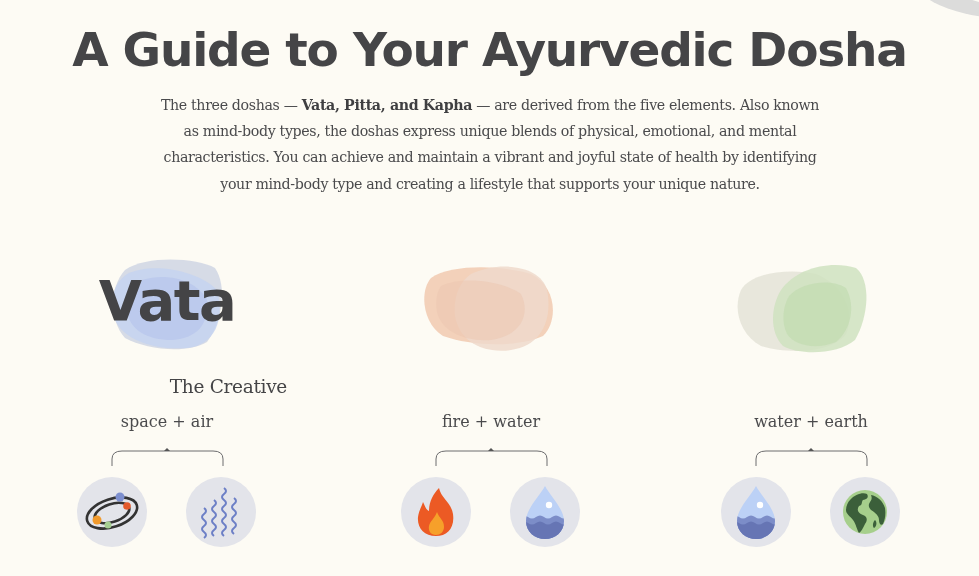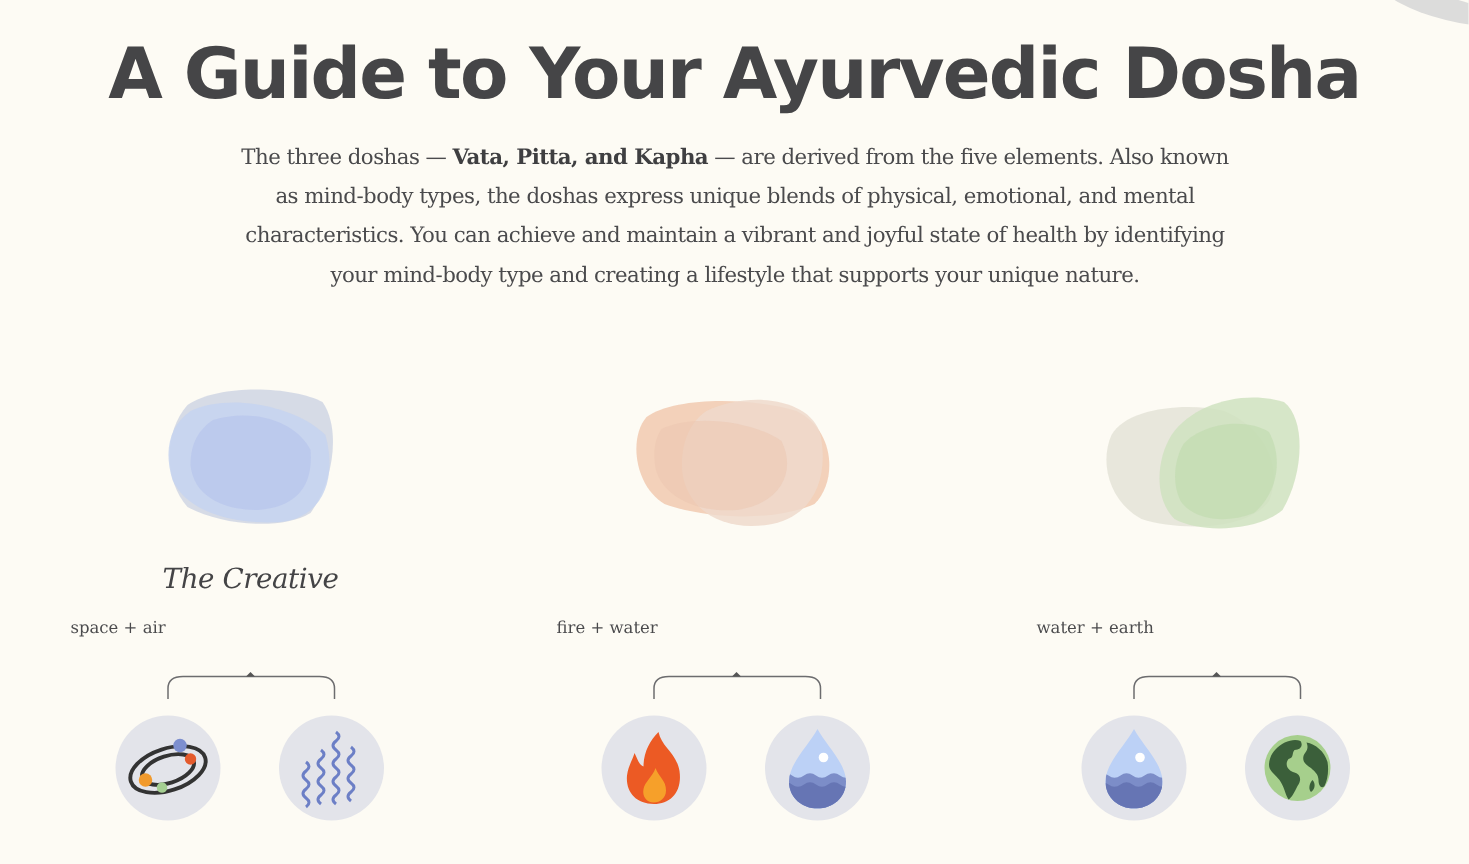--- a/index.html
+++ b/index.html
@@ -46,27 +46,27 @@
   .blob { position: absolute; }
   .logo-text {
     position: absolute; left: 0; width: 240px; top: 18px;
     text-align: center;
     font-family: "DejaVu Sans", sans-serif; font-weight: bold;
     font-size: 56px; letter-spacing: -1.5px; color: #444446;
   }
 
   .subtitle {
     position: absolute; top: 126px; left: 0; width: 240px;
-    text-align: center; font-style: italic;
+    text-align: right; 
     font-family: "DejaVu Serif", serif; font-size: 18.5px; color: #444446;
     letter-spacing: -0.3px;
   }
   .elements {
     position: absolute; top: 162px; left: 0; width: 240px;
-    font-size: 11px; color: #4a4a4c;
+    text-align: center; font-size: 16px; color: #4a4a4c;
   }
   .bracket { position: absolute; top: 197px; left: 63px; width: 115px; height: 22px; }
   .icon-circle {
     position: absolute; top: 227px; width: 70px; height: 70px;
     border-radius: 50%; background: #e3e4ea;
     display: flex; align-items: center; justify-content: center;
   }
   .icon-circle.left  { left: 30px; }
   .icon-circle.right { left: 139px; }
 </style>
@@ -80,20 +80,21 @@
 
 <p class="intro"><span>The three doshas — </span><b>Vata, Pitta, and Kapha</b><span> — are derived from the five elements. Also known as mind-body types, the doshas express unique blends of physical, emotional, and mental characteristics. You can achieve and maintain a vibrant and joyful state of health by identifying your mind-body type and creating a lifestyle that supports your unique nature.</span></p>
 
 <section class="dosha vata">
   <div class="logo">
     <svg class="blob" width="240" height="110" viewBox="0 0 240 110">
       <path d="M78 20 C100 5,150 8,168 18 C180 35,176 70,160 92 C140 104,100 100,78 88 C62 70,62 38,78 20Z" fill="#d2d7e4" opacity="0.9"></path>
       <path d="M80 24 C105 12,150 20,170 40 C178 70,168 95,140 98 C110 100,78 92,68 70 C62 50,66 34,80 24Z" fill="#c6d3f0" opacity="0.85"></path>
       <path d="M95 30 C120 22,150 30,160 50 C162 75,150 88,125 90 C100 90,82 80,80 60 C80 45,86 36,95 30Z" fill="#b6c5ec" opacity="0.7"></path>
     </svg>
+    <div class="logo-text">Vata</div>
   </div>
   <div class="subtitle">The Creative</div>
   <div class="elements">space + air</div>
   <svg class="bracket" viewBox="0 0 115 22">
     <path d="M2 19 L2 12 Q2 4 12 4 L103 4 Q113 4 113 12 L113 19" fill="none" stroke="#6c6c6e" stroke-width="1"></path>
     <path d="M54 4 L57 1 L60 4Z" fill="#555"></path>
   </svg>
   <div class="icon-circle left">
     <svg width="60" height="60" viewBox="0 0 60 60">
       <ellipse cx="30" cy="31" rx="26" ry="14" transform="rotate(-18 30 31)" fill="none" stroke="#333" stroke-width="2.6"></ellipse>

